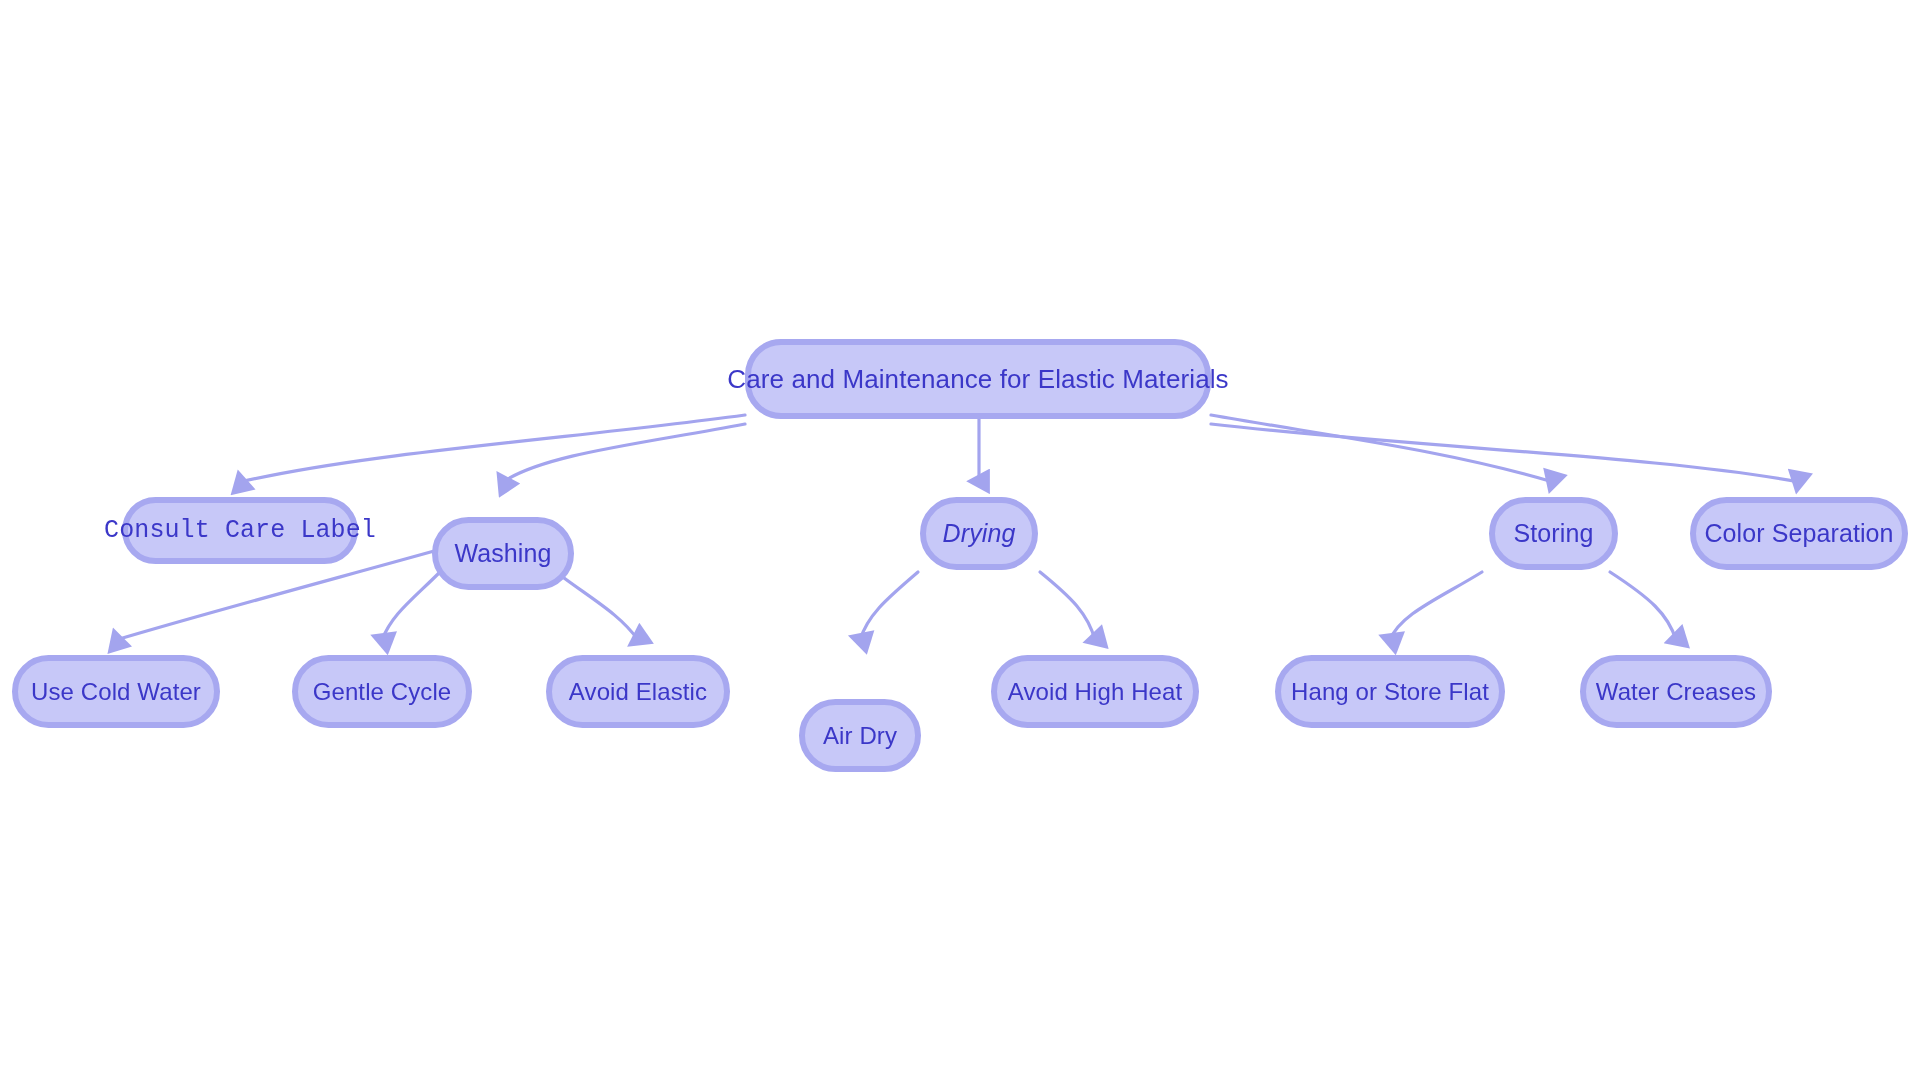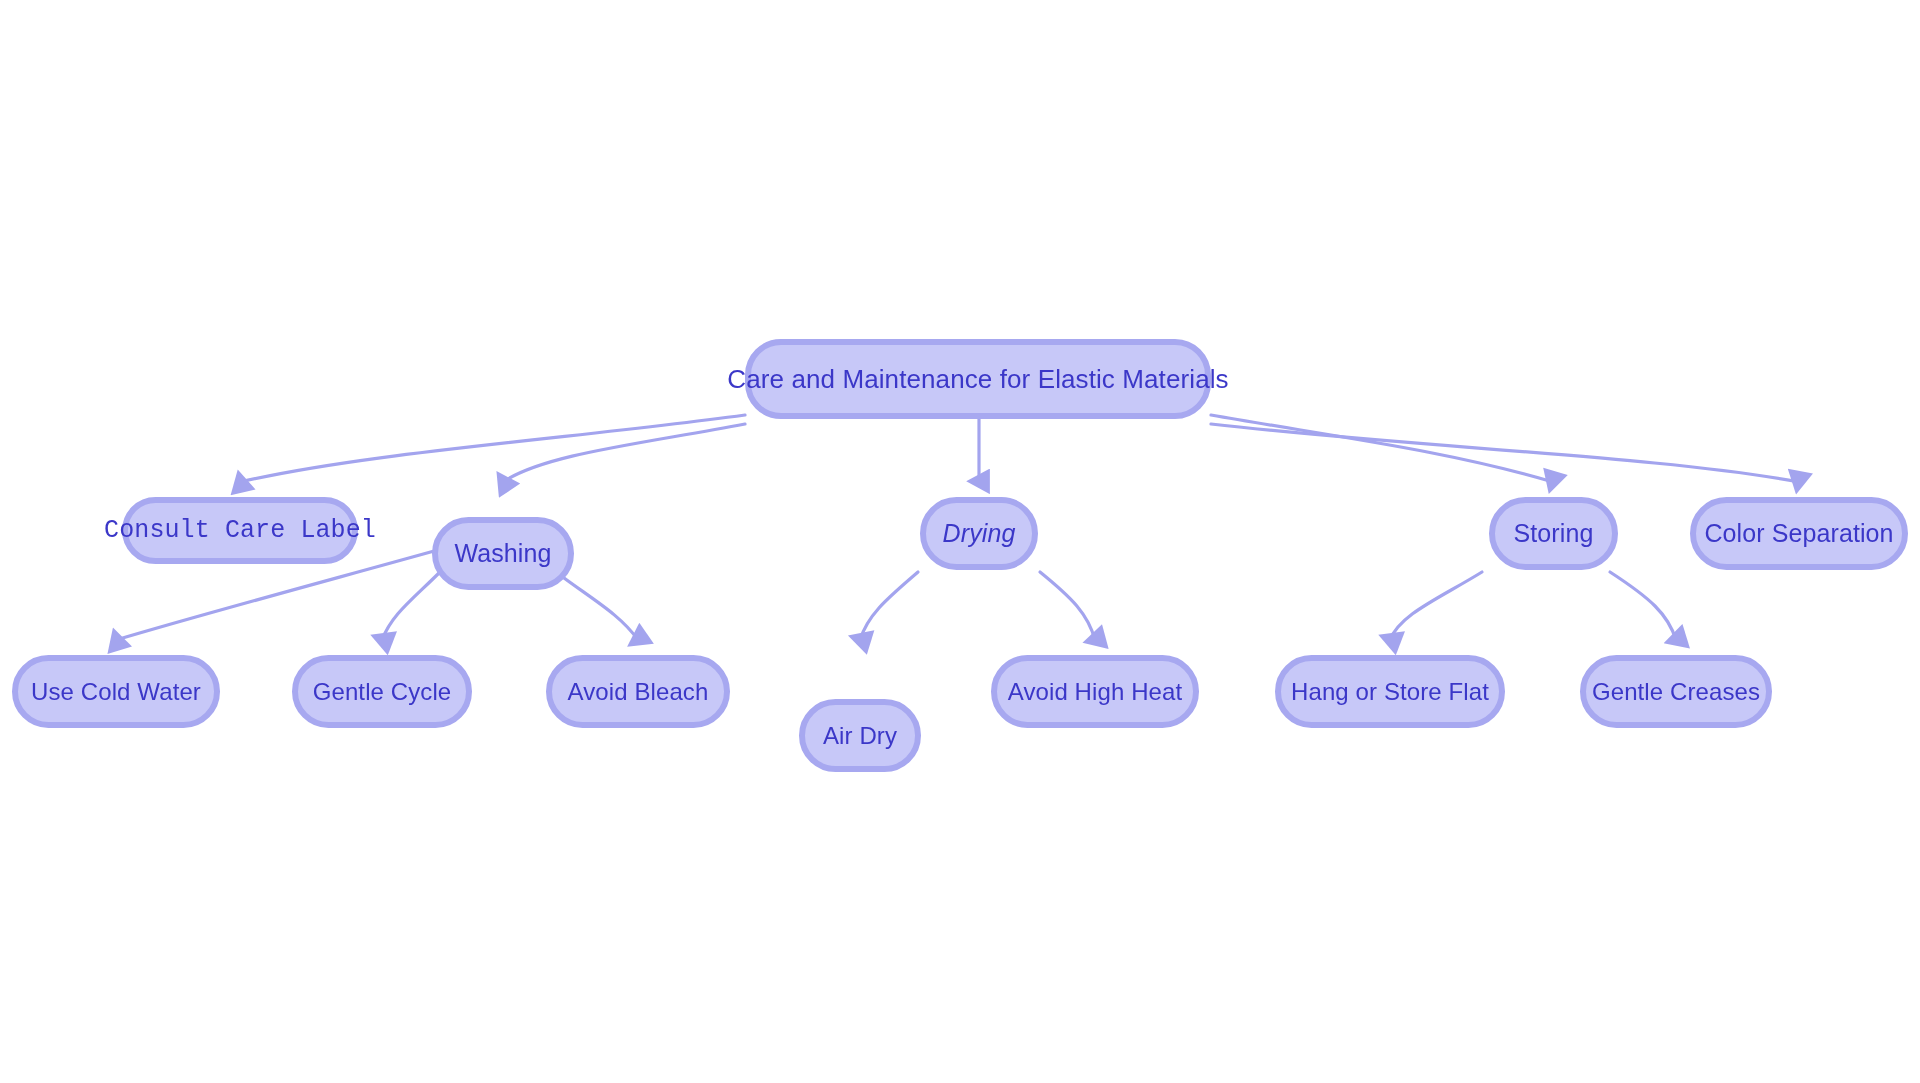--- a/index.html
+++ b/index.html
@@ -103,29 +103,29 @@
       <div class="node branch" style="left: 1690px; top: 497px; width: 218px; height: 73px; background: rgb(199, 200, 248); border-color: rgb(167, 168, 240); color: rgb(59, 55, 200);">
         <span class="node-label">Color Separation</span>
       </div>
       <div class="node leaf" style="left: 12px; top: 655px; width: 208px; height: 73px; background: rgb(199, 200, 248); border-color: rgb(167, 168, 240); color: rgb(59, 55, 200);">
         <span class="node-label">Use Cold Water</span>
       </div>
       <div class="node leaf" style="left: 292px; top: 655px; width: 180px; height: 73px; background: rgb(199, 200, 248); border-color: rgb(167, 168, 240); color: rgb(59, 55, 200);">
         <span class="node-label">Gentle Cycle</span>
       </div>
       <div class="node leaf" style="left: 546px; top: 655px; width: 184px; height: 73px; background: rgb(199, 200, 248); border-color: rgb(167, 168, 240); color: rgb(59, 55, 200);">
-        <span class="node-label">Avoid Bleach</span>
+        <span class="node-label">Avoid Elastic</span>
       </div>
       <div class="node leaf" style="left: 799px; top: 655px; width: 122px; height: 73px; background: rgb(199, 200, 248); border-color: rgb(167, 168, 240); color: rgb(59, 55, 200); margin-top: 44px;">
         <span class="node-label">Air Dry</span>
       </div>
       <div class="node leaf" style="left: 991px; top: 655px; width: 208px; height: 73px; background: rgb(199, 200, 248); border-color: rgb(167, 168, 240); color: rgb(59, 55, 200);">
         <span class="node-label">Avoid High Heat</span>
       </div>
       <div class="node leaf" style="left: 1275px; top: 655px; width: 230px; height: 73px; background: rgb(199, 200, 248); border-color: rgb(167, 168, 240); color: rgb(59, 55, 200);">
         <span class="node-label">Hang or Store Flat</span>
       </div>
       <div class="node leaf" style="left: 1580px; top: 655px; width: 192px; height: 73px; background: rgb(199, 200, 248); border-color: rgb(167, 168, 240); color: rgb(59, 55, 200);">
-        <span class="node-label">Gentle Creases</span>
+        <span class="node-label">Water Creases</span>
       </div>
     </div>
 
 </div>
 
 </body></html>

